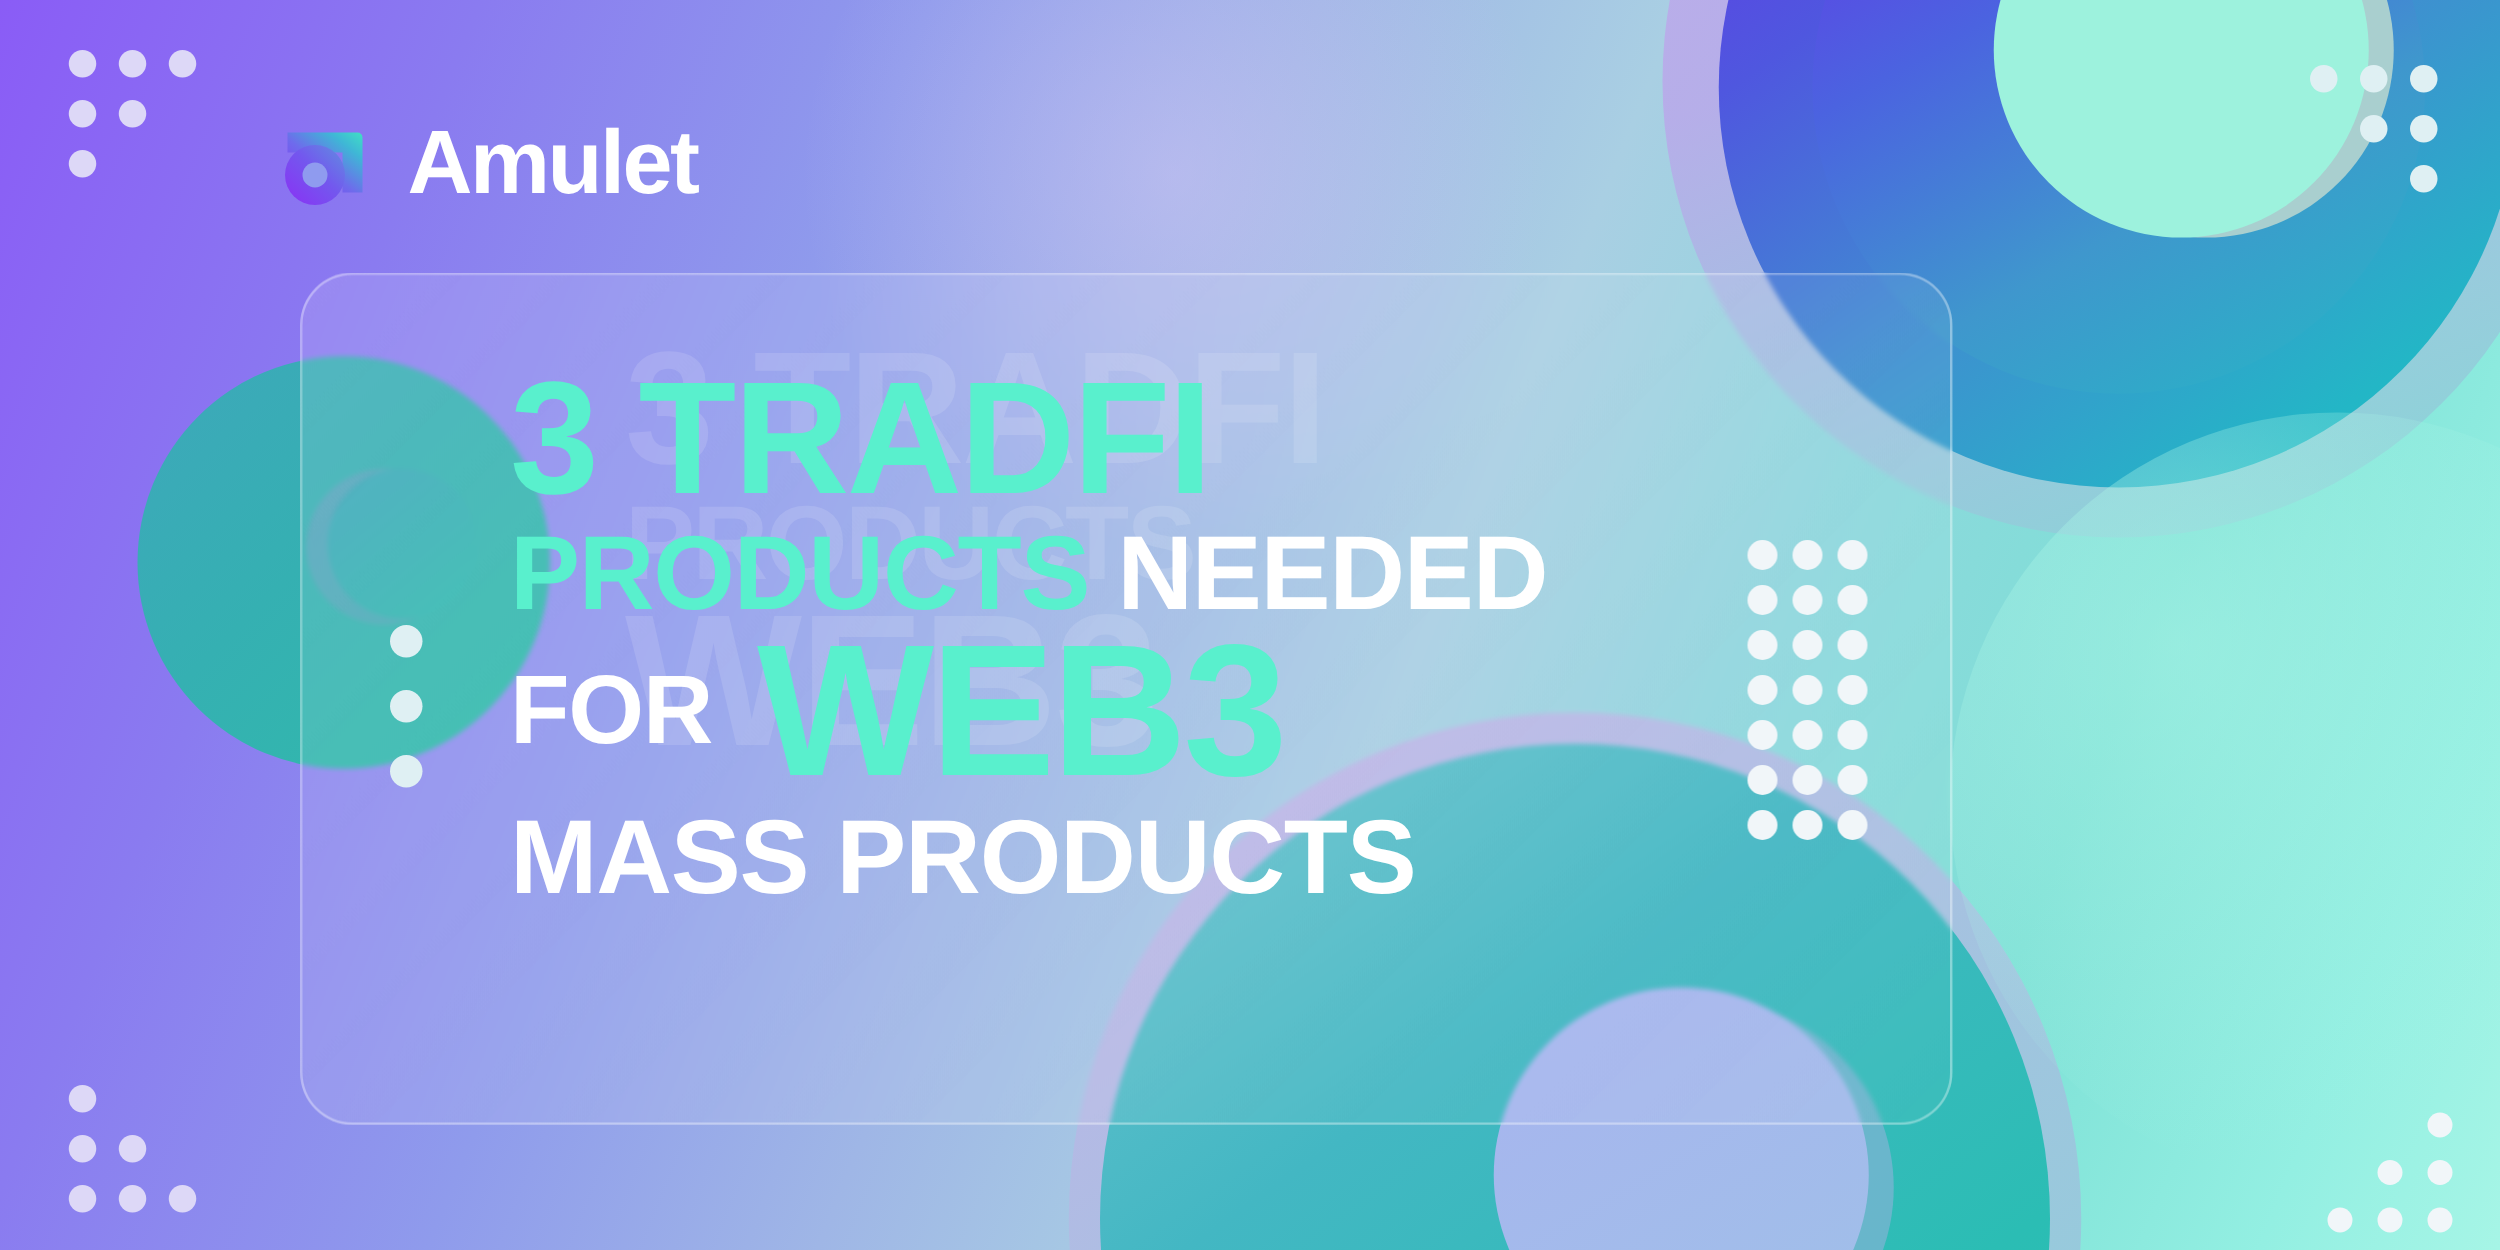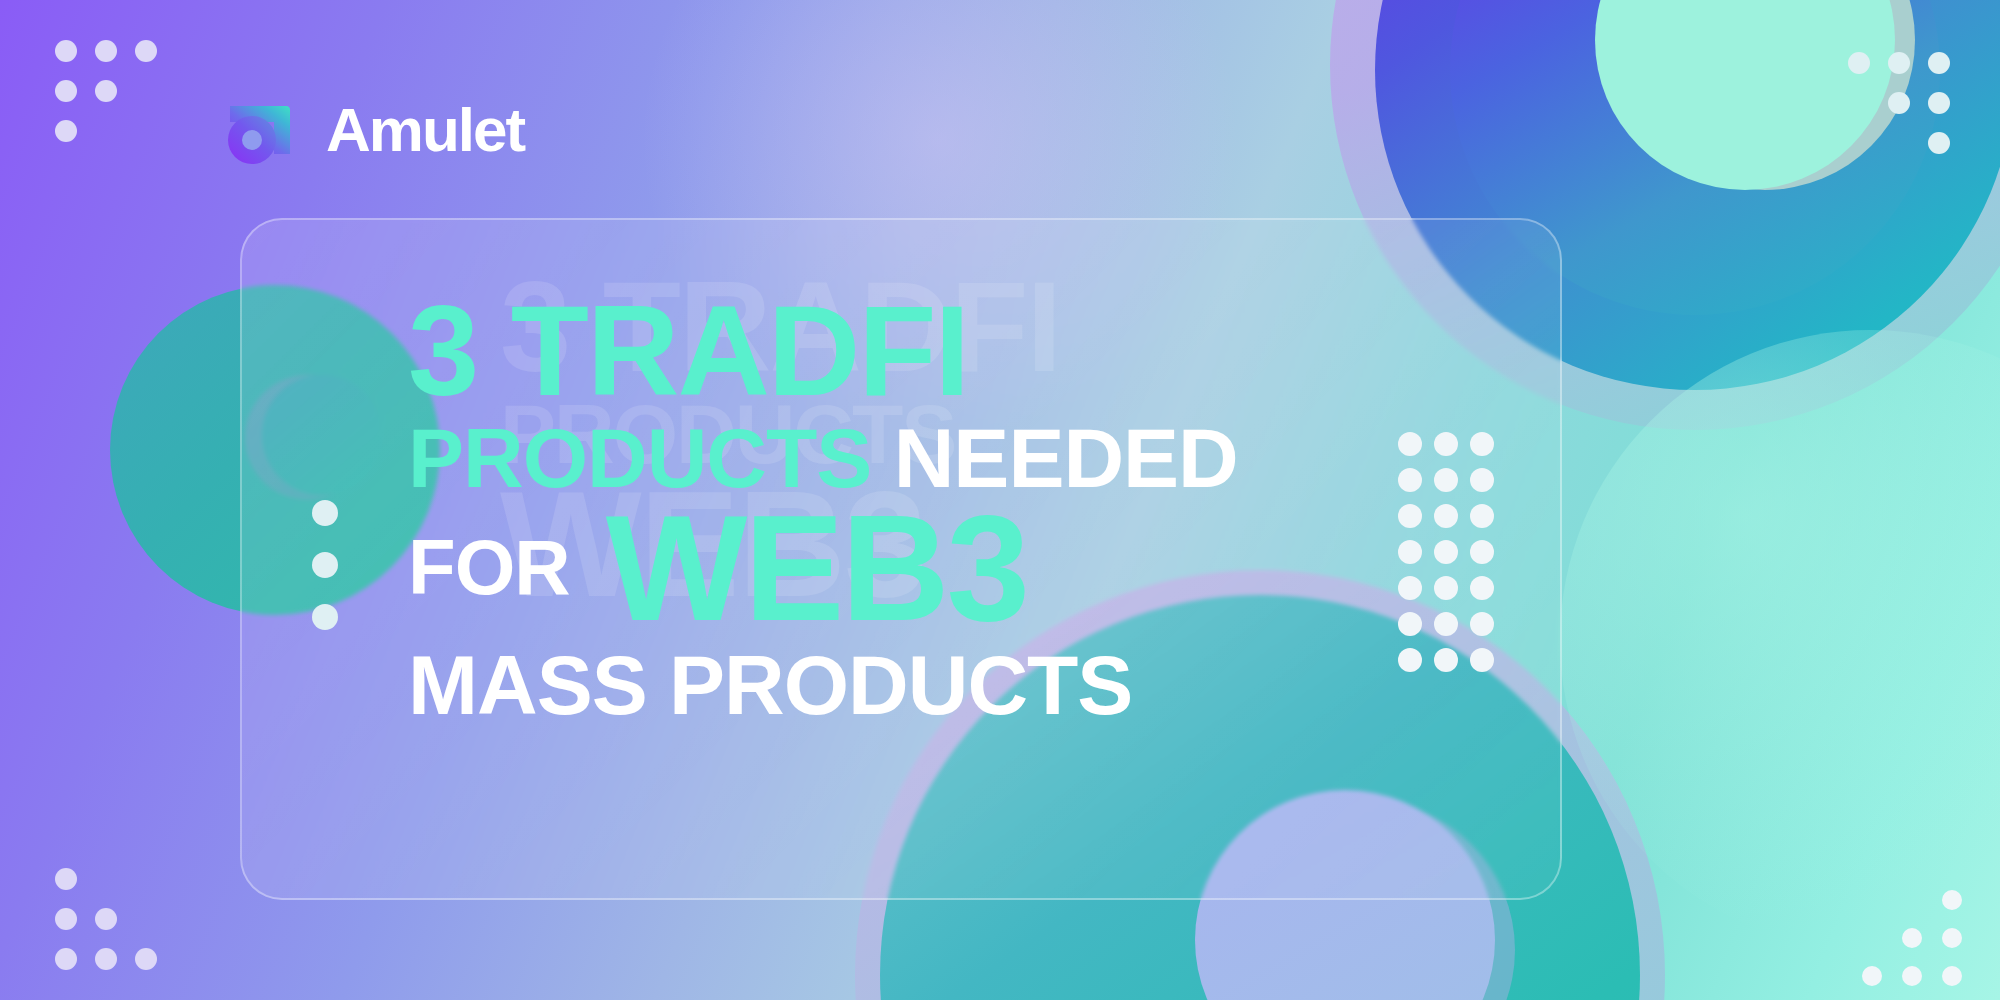--- a/index.html
+++ b/index.html
@@ -167,21 +167,21 @@
 
   
   #brand {
     position:absolute;
     left:222px; top:92px;
     display:flex; align-items:center; gap:28px;
     z-index:8;
   }
   #logo-mark { width:76px; height:76px; position:relative; }
   #brand-name {
-    font-size:62px; font-weight:bold; color:#ffffff;
+    font-size:72px; font-weight:bold; color:#ffffff;
     letter-spacing:-2px; line-height:1;
   }
 </style>
 </head>
 <body>
 
 <div id="banner">
 
   <div class="shape" id="ring-large-lilac"></div>
   <div class="shape" id="ring-large"></div>

